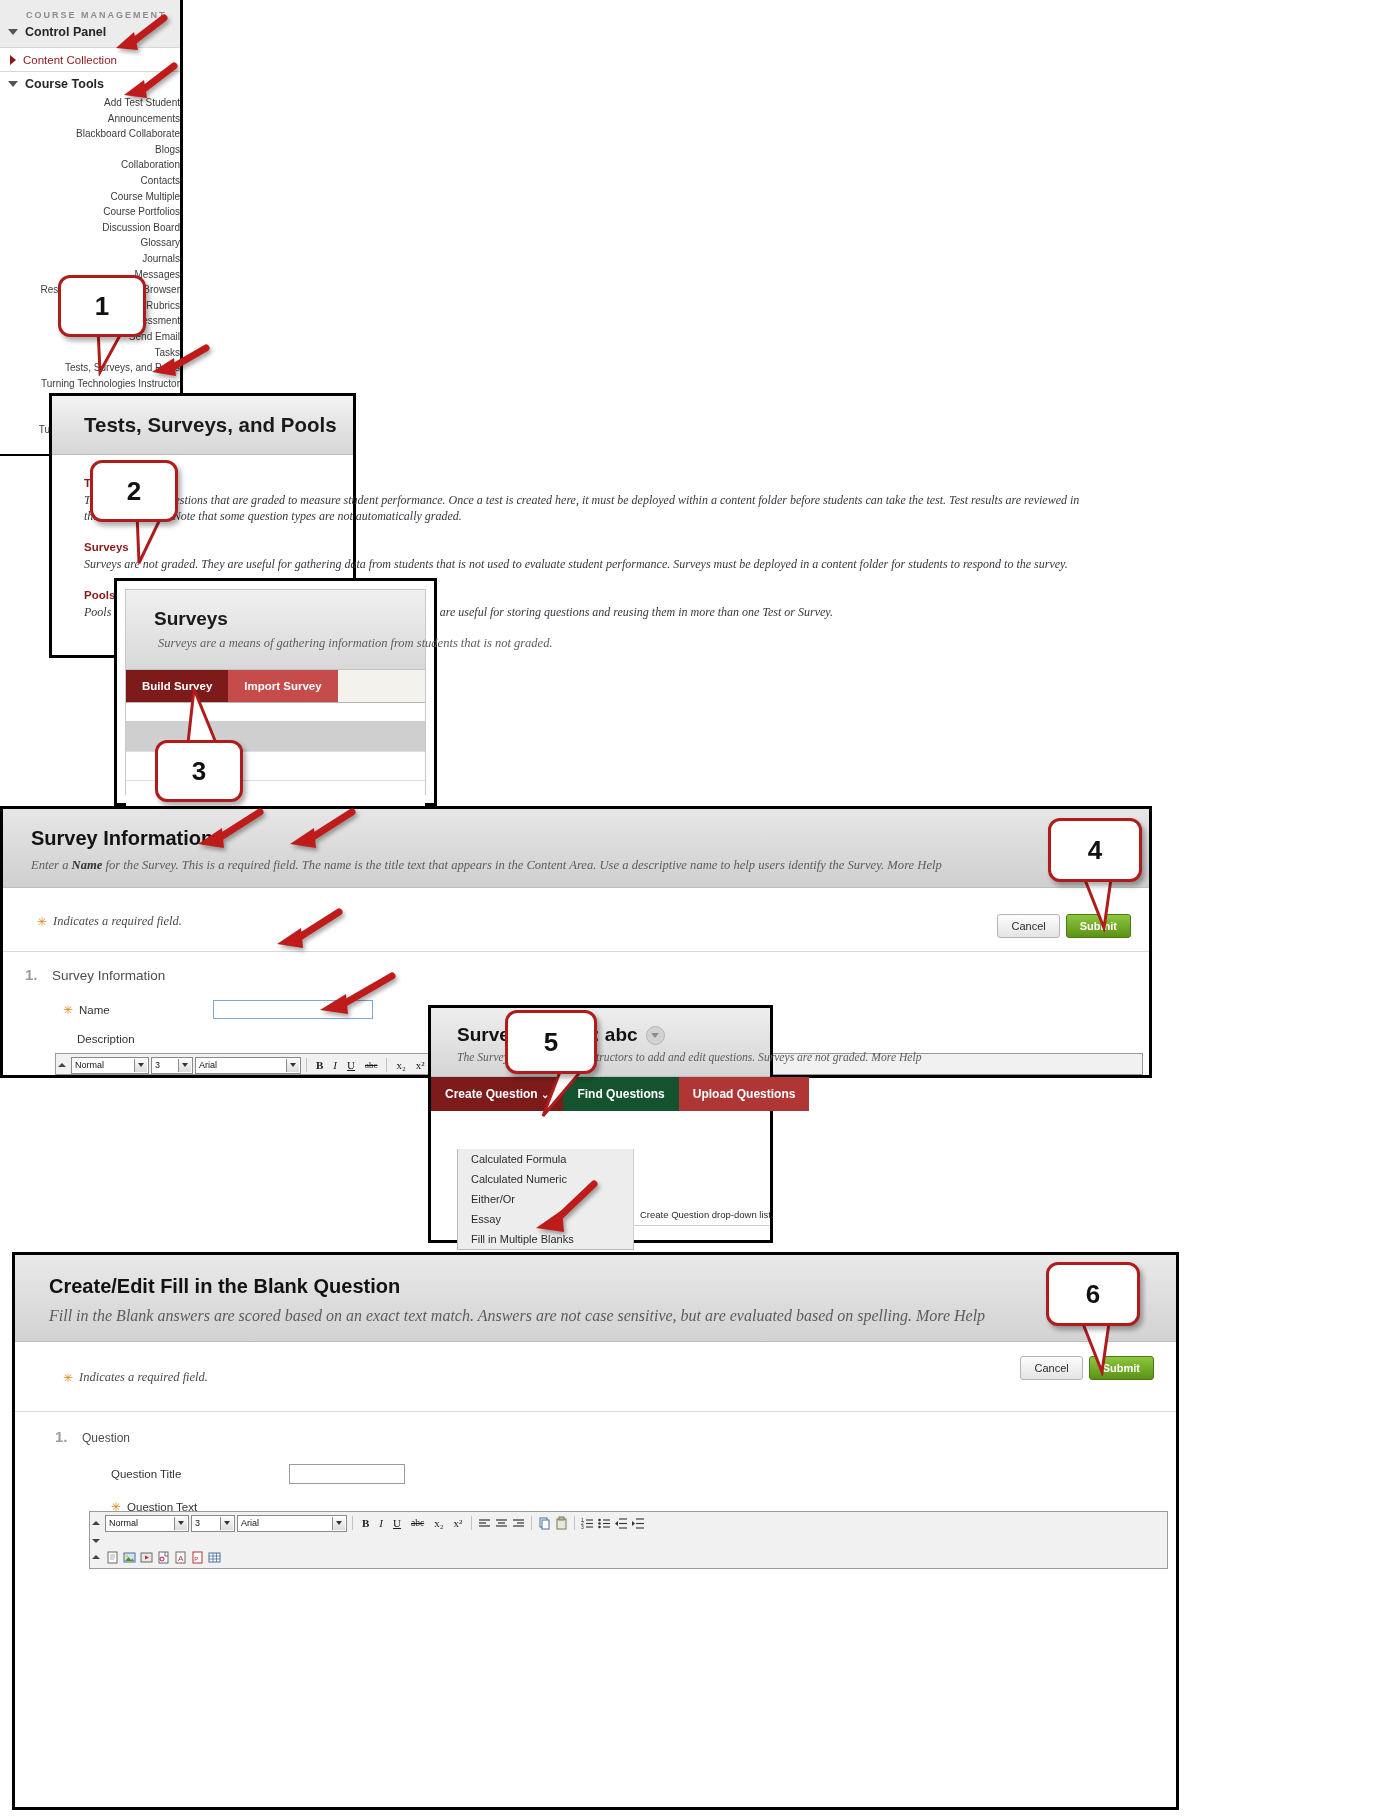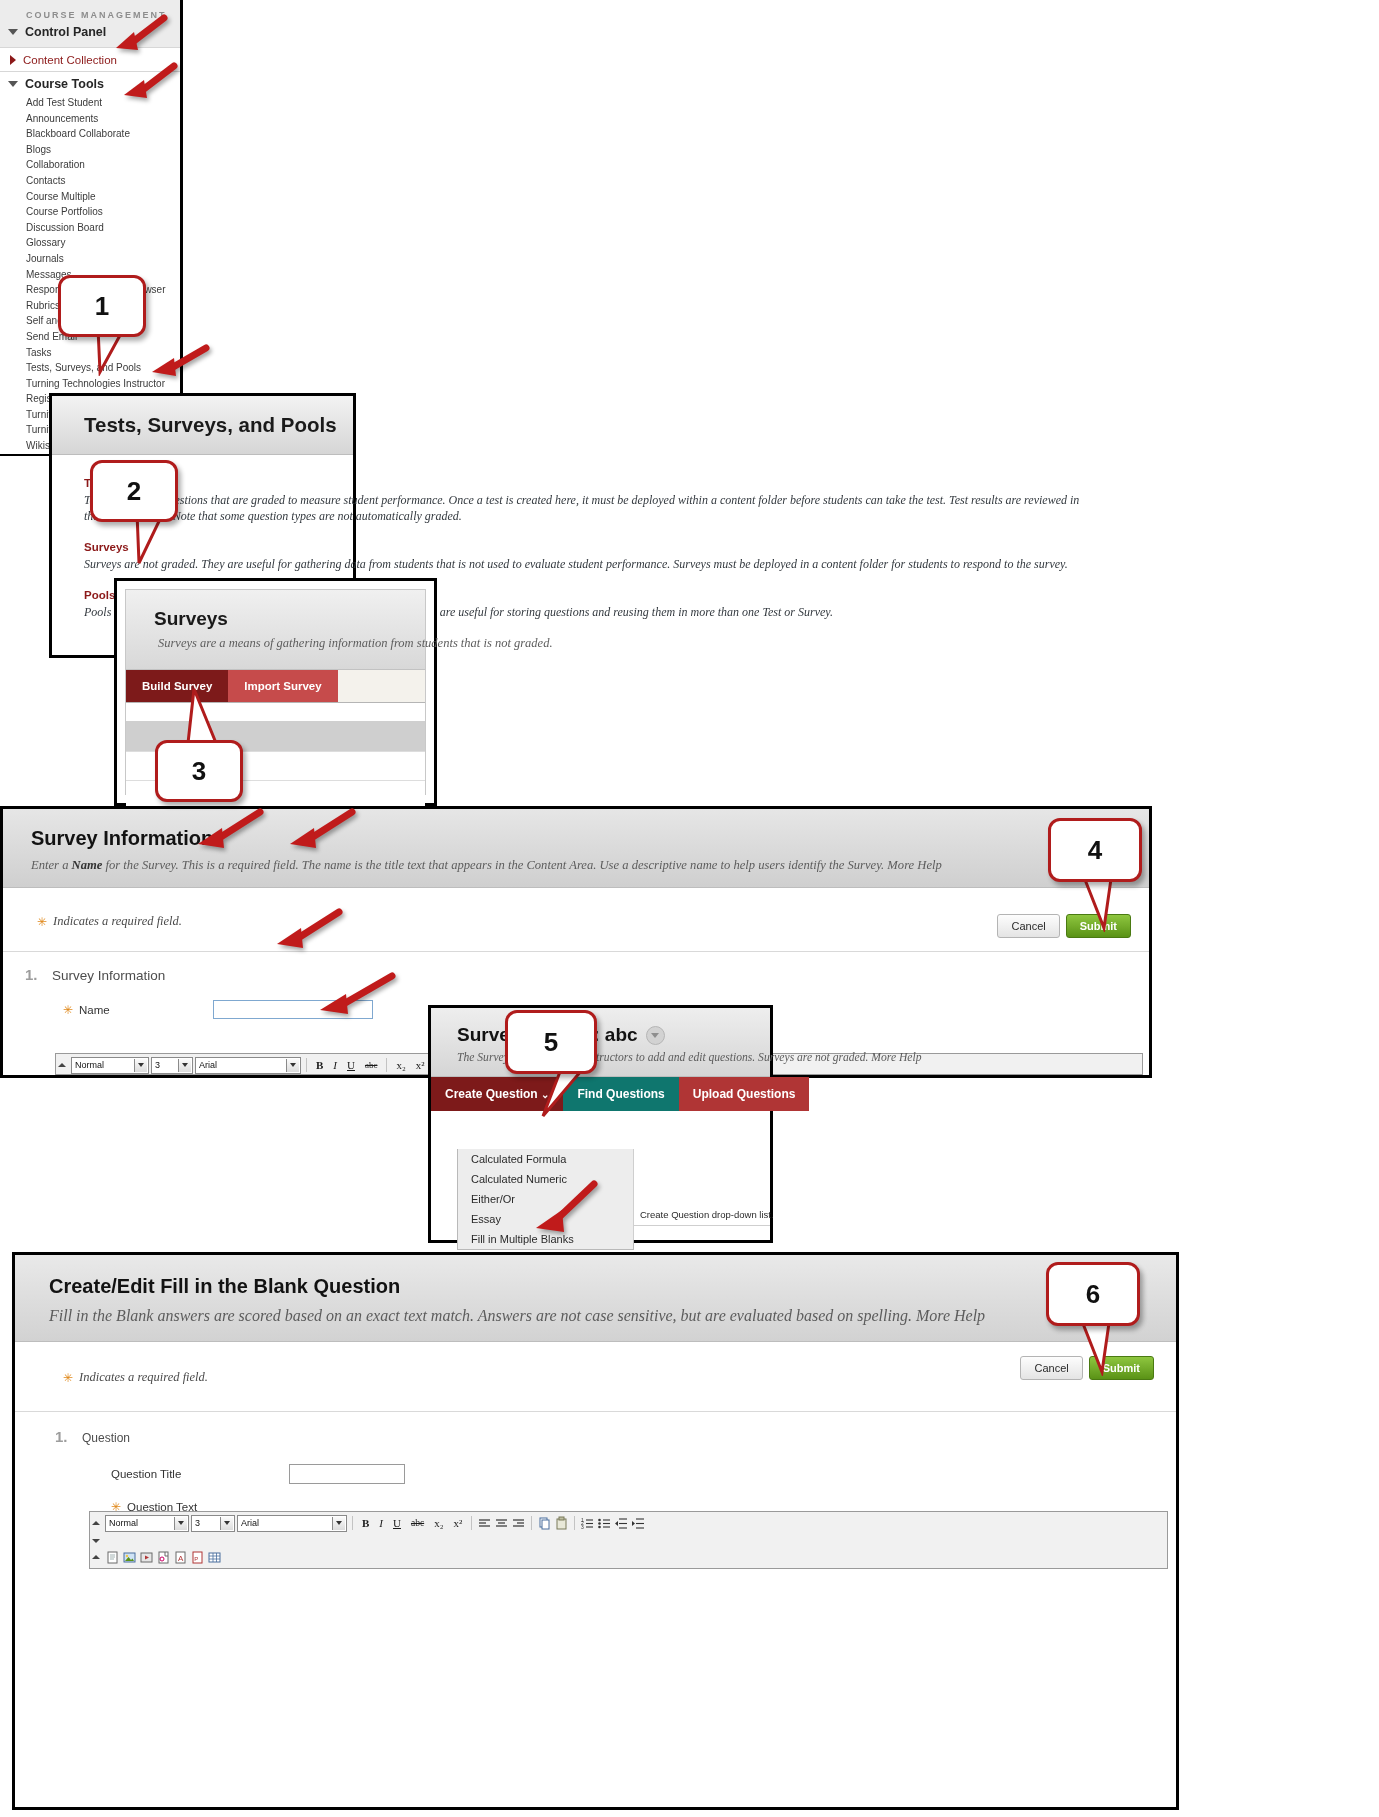--- a/index.html
+++ b/index.html
@@ -10,21 +10,21 @@
   
   #p1{left:0;top:0;width:183px;height:456px;border-right:3px solid #000;border-bottom:3px solid #000;background:#fff;}
   #p1 .cm-head{background:#ececec;padding:10px 0 4px 0;border-bottom:1px solid #d7d7d7;}
   #p1 .cm-title{font-size:9px;letter-spacing:2px;color:#8d8d8d;font-weight:bold;padding-left:26px;}
   #p1 .cm-row{display:flex;align-items:center;height:23px;padding-left:8px;}
   #p1 .cm-row.strong{font-weight:bold;font-size:12.5px;color:#262626;}
   #p1 .cm-row.link{font-size:11.5px;color:#8c1919;}
   #p1 .arrow-d{width:0;height:0;border-left:5px solid transparent;border-right:5px solid transparent;border-top:6px solid #555;margin-right:7px;}
   #p1 .arrow-r{width:0;height:0;border-top:5px solid transparent;border-bottom:5px solid transparent;border-left:6px solid #8c1919;margin-right:7px;margin-left:2px;}
   #p1 .ct-wrap{background:#fff;}
-  #p1 .ct-item{font-size:10px;color:#3b3b3b;padding:0 0 0 26px;line-height:15.6px;white-space:nowrap;}
+  #p1 .ct-item{font-size:10px;color:#3b3b3b;padding:0 0 0 26px;line-height:15.6px;white-space:nowrap;text-align:right;}
   #p1 .divider{border-bottom:1px solid #d7d7d7;}
 
   
   #p2{left:49px;top:393px;width:307px;height:265px;}
   #p2 .hdr{background:linear-gradient(#f3f3f3,#d6d6d6);border-bottom:1px solid #bdbdbd;height:58px;display:flex;align-items:center;}
   #p2 .hdr h1{margin:0;padding-left:32px;font-size:20.5px;font-weight:bold;color:#1a1a1a;white-space:nowrap;}
   #p2 .body{padding:22px 0 0 32px;}
   #p2 .sec-t{color:#8c1919;font-weight:bold;font-size:11.5px;margin-bottom:3px;}
   #p2 .sec-p{font-family:"Liberation Serif",serif;font-style:italic;font-size:12px;color:#33393f;line-height:16px;white-space:nowrap;}
   #p2 .gap{height:17px;}
@@ -80,21 +80,21 @@
   
   #p5{left:428px;top:1005px;width:345px;height:238px;}
   #p5 .hdr{background:linear-gradient(#eeeeee,#d5d5d5);padding:16px 0 12px 26px;border-bottom:1px solid #bdbdbd;}
   #p5 .hdr h1{margin:0 0 5px 0;font-size:19px;font-weight:bold;color:#121212;display:flex;align-items:center;white-space:nowrap;}
   #p5 .hdr p{margin:0;font-family:"Liberation Serif",serif;font-style:italic;font-size:11.6px;color:#5c5c5c;white-space:nowrap;}
   #p5 .circ{width:17px;height:17px;border-radius:50%;background:#d2d2d2;border:1px solid #b5b5b5;margin-left:8px;display:flex;align-items:center;justify-content:center;}
   #p5 .circ .cv{width:0;height:0;border-left:4px solid transparent;border-right:4px solid transparent;border-top:5px solid #8e8e8e;}
   #p5 .tabs{display:flex;height:34px;}
   #p5 .tab{display:flex;align-items:center;padding:0 14px;font-size:12px;font-weight:bold;color:#fff;white-space:nowrap;}
   #p5 .tab.a{background:#7d1a1a;}
-  #p5 .tab.b{background:#0f766e;}
+  #p5 .tab.b{background:#14532d;}
   #p5 .tab.c{background:#b03535;}
   #p5 .menu{position:absolute;left:26px;top:141px;width:175px;background:#ededed;border:1px solid #b9b9b9;border-top:none;}
   #p5 .mi{font-size:11px;color:#2a2a2a;padding:4px 0 4px 13px;white-space:nowrap;}
   #p5 .rightbox{position:absolute;left:202px;top:141px;right:0;bottom:0;background:#fff;border-left:1px solid #cfcfcf;}
   #p5 .rb-txt{font-size:9.5px;color:#2a2a2a;position:absolute;bottom:20px;left:6px;white-space:nowrap;}
   #p5 .rb-rule{position:absolute;left:0;right:0;bottom:14px;border-top:1px solid #cfcfcf;}
 
   
   #p6{left:12px;top:1252px;width:1167px;height:558px;border:3px solid #000;}
   #p6 .hdr{background:linear-gradient(#e9e9e9,#d2d2d2);padding:20px 0 16px 34px;border-bottom:1px solid #bdbdbd;}
@@ -217,20 +217,21 @@
 
   <div class="sec">
     <span class="secnum">1.</span>
     <span class="secttl">Survey Information</span>
 
     <div class="frow">
       <span class="flabel"><span class="ast">✳</span><span>Name</span></span>
       <div class="namebox"></div>
     </div>
 
+    <div class="desc">Description</div>
 
     <div class="rte" style="position:absolute;left:52px;right:6px;bottom:0;height:22px;">
       <div class="row">
         <div class="spin">
             <div class="tri-up"></div>
           </div>
         <div class="sel" style="width:72px;">
             <span>Normal</span>
             <span class="cbox">
               <i class="cv"></i>

